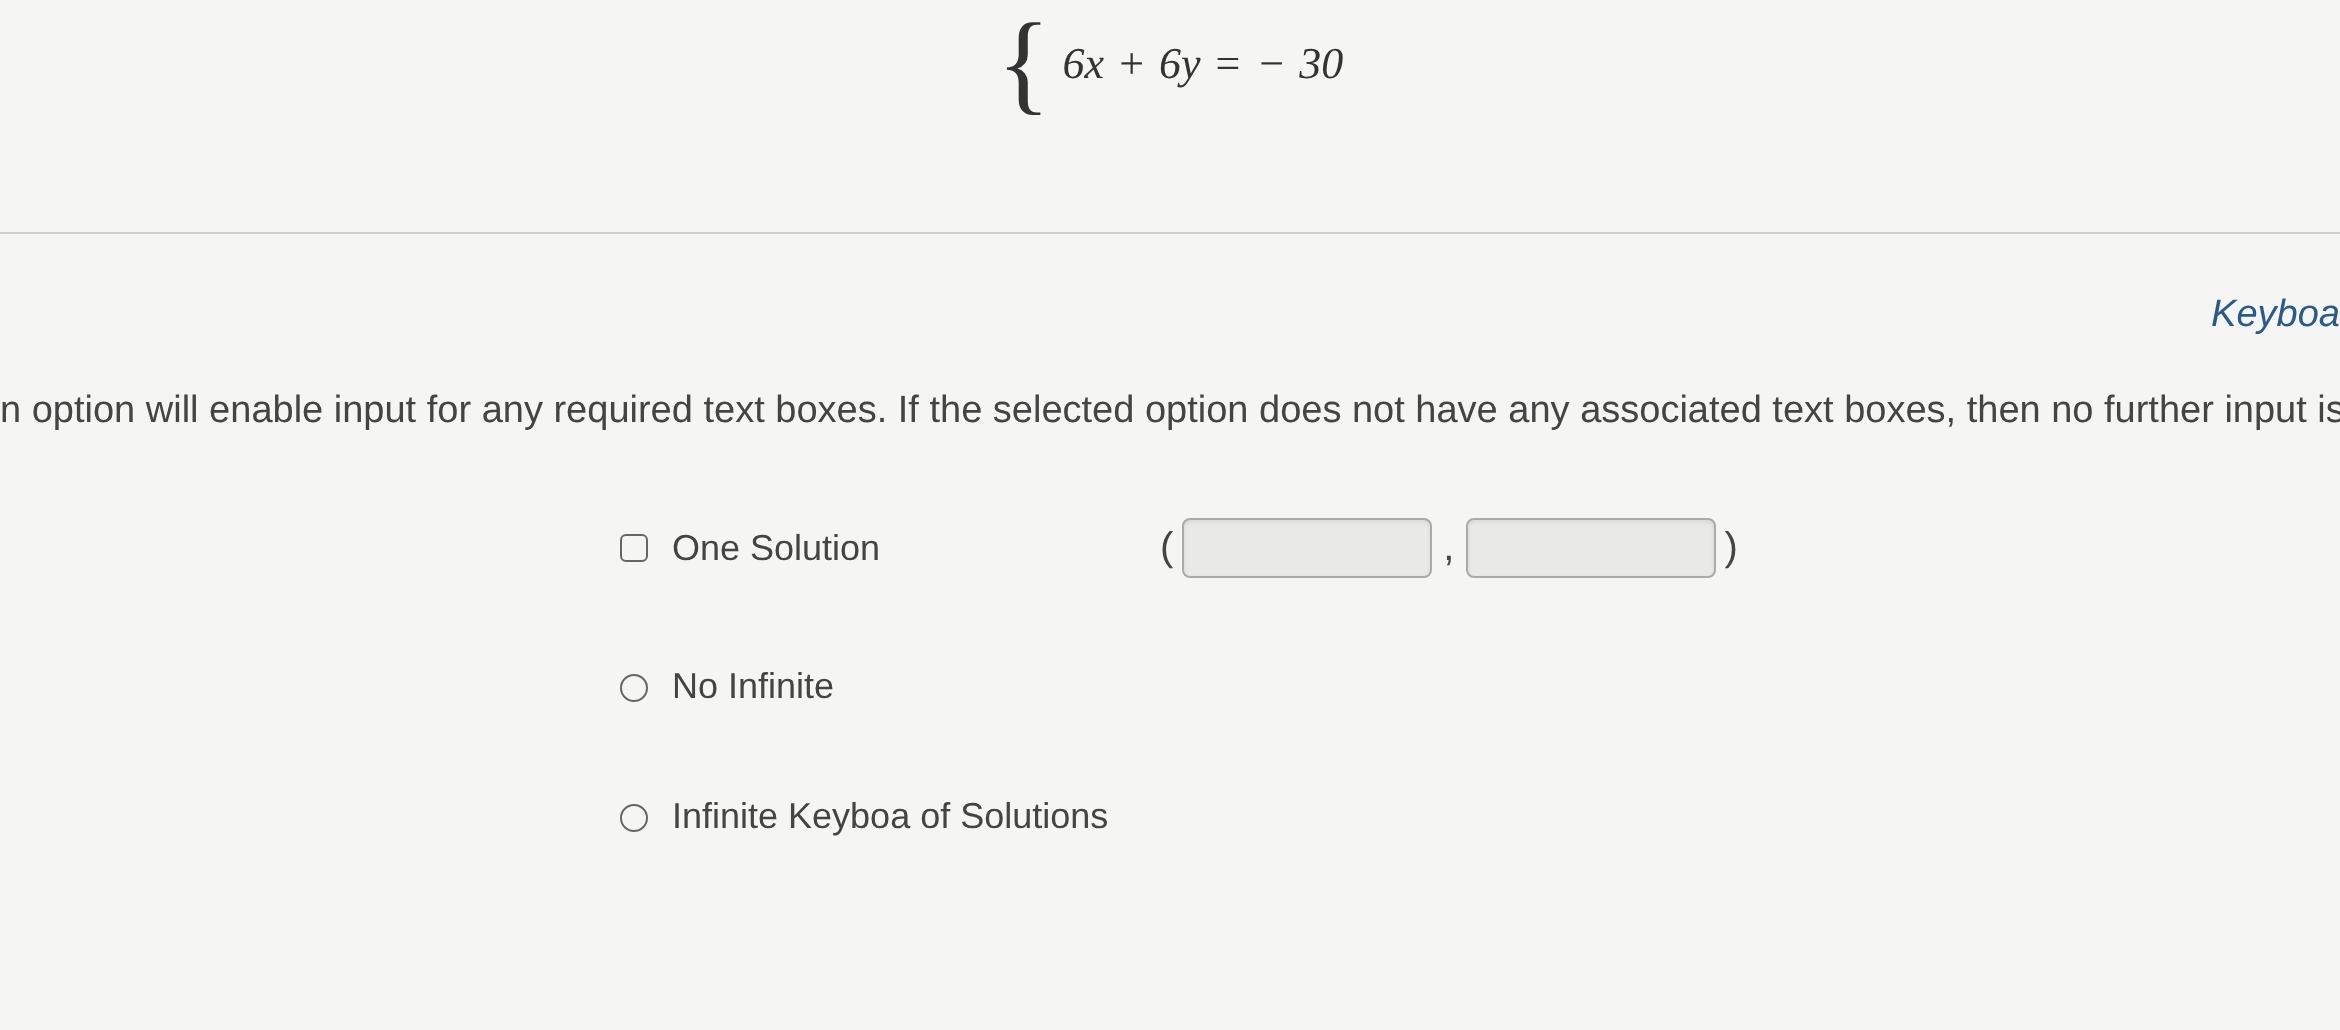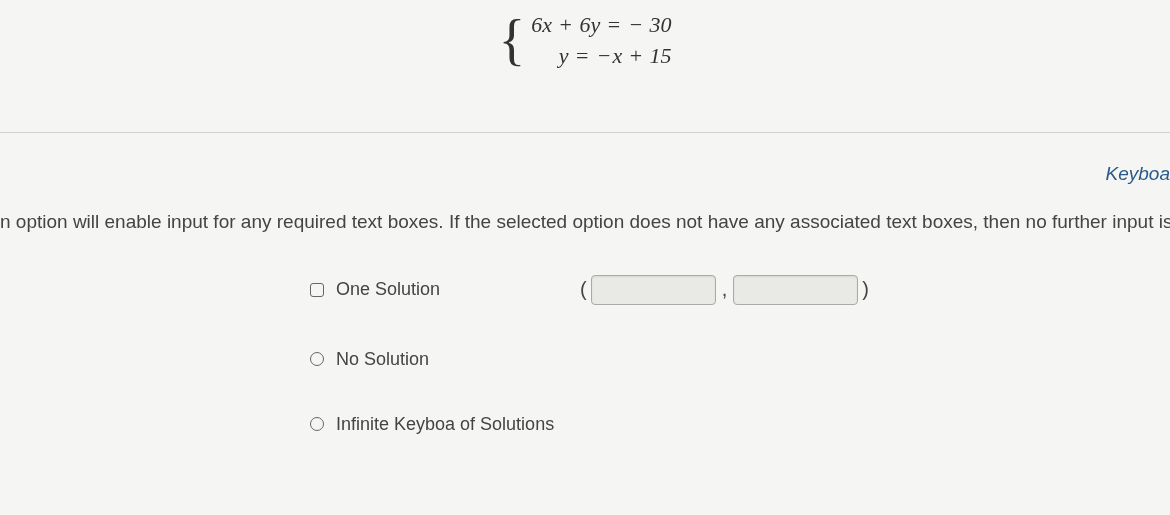--- a/index.html
+++ b/index.html
@@ -28,21 +28,21 @@
       display: inline-flex;
       align-items: center;
       gap: 6px;
     }
     .brace {
       font-size: 56px;
       line-height: 0.8;
       font-weight: 300;
     }
     .eqs {
-      text-align: right;
+      text-align: left;
     }
     .eq-line {
       line-height: 1.4;
       font-style: italic;
     }
     .eq-line .op {
       font-style: normal;
       padding: 0 2px;
     }
     .sub-bar {
@@ -118,23 +118,20 @@
 </head>
 <body>
 
 <div class="equation-area">
   <div class="equation-wrap">
     <span class="brace">{</span>
     <div class="eqs">
       <div class="eq-line">
         6<span style="font-style:italic">x</span><span class="op"> + </span>6<span style="font-style:italic">y</span><span class="op"> = </span><span class="op">−</span> 30
       </div>
-      <div class="eq-line">
-        <span style="font-style:italic">y</span><span class="op"> = </span><span class="op">−</span><span style="font-style:italic">x</span><span class="op"> + </span>15
-      </div>
     </div>
   </div>
 </div>
 
 <div class="sub-bar">
   <span class="keyboard-link">Keyboa</span>
 </div>
 
 <div class="instruction">n option will enable input for any required text boxes. If the selected option does not have any associated text boxes, then no further input is requir</div>
 
@@ -147,21 +144,21 @@
       <span class="paren">(</span>
       <span class="input-box"></span>
       <span class="comma">,</span>
       <span class="input-box"></span>
       <span class="paren">)</span>
     </span>
   </div>
 
   <div class="option-row">
     <span class="radio circle"></span>
-    <span class="opt-label">No Solution</span>
+    <span class="opt-label">No Infinite</span>
   </div>
 
   <div class="option-row">
     <span class="radio circle"></span>
     <span class="opt-label">Infinite Keyboa of Solutions</span>
   </div>
 
 </div>
 
 </body></html>

